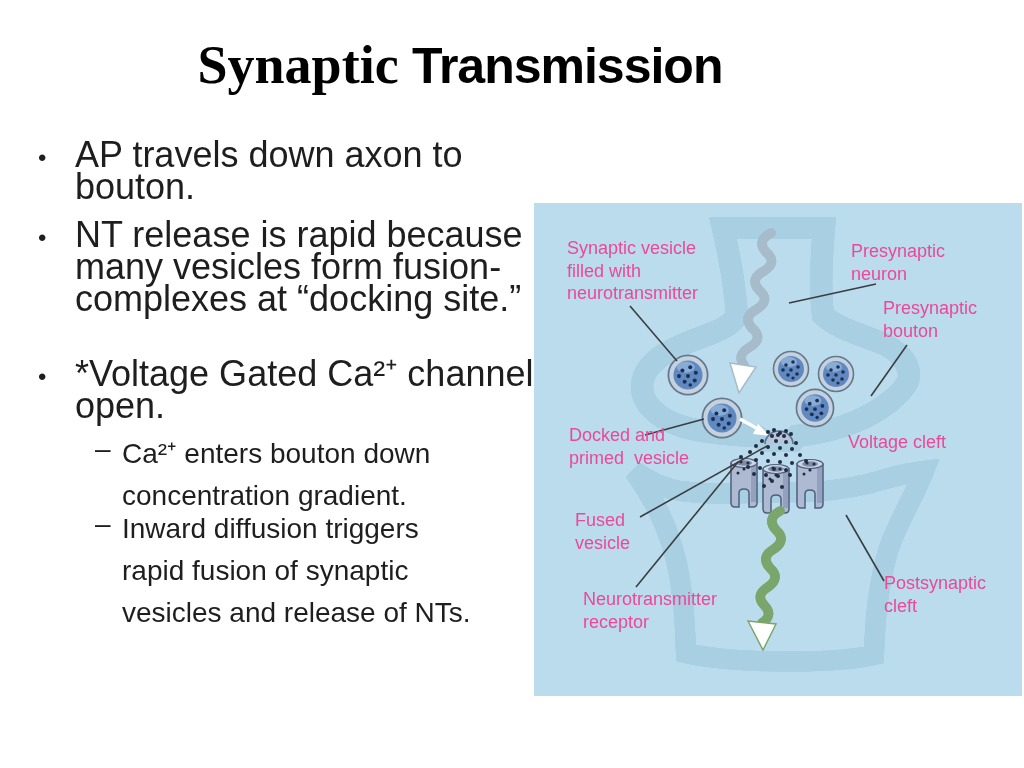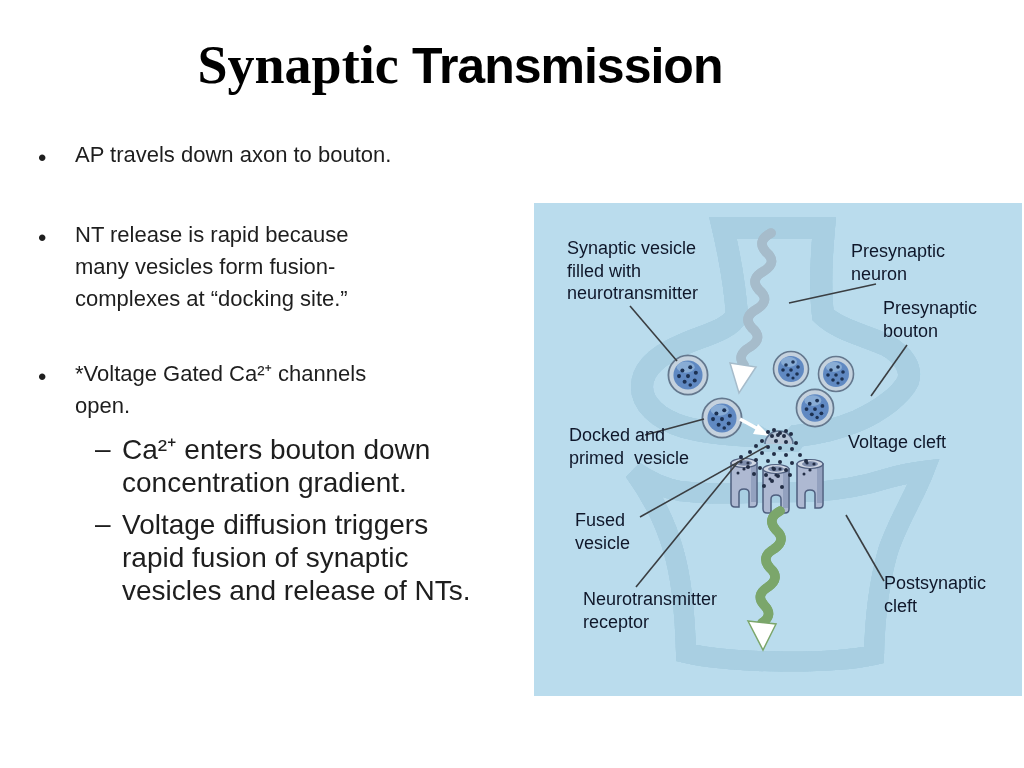--- a/index.html
+++ b/index.html
@@ -8,28 +8,28 @@
     background:#ffffff;font-family:"Liberation Sans",sans-serif;
   }
   .slide{position:absolute;inset:0;background:#ffffff;}
   
   .title{position:absolute;left:0;top:34px;width:920px;text-align:center;color:#000;white-space:nowrap;}
   .title .serif{font-family:Liberation Serif, serif;font-weight:700;font-size:54px;}
   .title .sans{font-family:"Liberation Sans",sans-serif;font-weight:700;font-size:50px;letter-spacing:-1px;}
   
   .li{position:absolute;left:0;width:540px;color:#1e1e1e;}
   .mk{position:absolute;font-size:29px;line-height:32px;}
-  .tx{position:absolute;white-space:pre-line;font-size:22px;line-height:32px;}
+  .tx{position:absolute;white-space:pre-line;font-size:36px;line-height:32px;}
   .lv1 .mk{left:38px;font-size:24px;padding-top:3px;}
   .lv1 .tx{left:75px;width:480px;}
   .lv2 .mk{left:95px;font-size:28px;line-height:31px;}
-  .lv2 .tx{left:122px;width:440px;font-size:28px;line-height:33px;}
+  .lv2 .tx{left:122px;width:440px;font-size:28px;line-height:42px;}
   
   #dgm-wrap{position:absolute;left:534px;top:203px;width:488px;height:493px;}
-  .lbl{position:absolute;font-size:18px;line-height:22.5px;color:#0f172a;white-space:pre-line;}
+  .lbl{position:absolute;font-size:18px;line-height:22.5px;color:#ec4899;white-space:pre-line;}
 </style>
 </head>
 <body>
 
 <div class="slide">
 
   <div class="title">
     <span class="serif">Synaptic </span><span class="sans">Transmission</span>
   </div>
 
@@ -48,21 +48,21 @@
     <div class="tx">*Voltage Gated Ca²⁺ channels
 open.</div>
   </div>
   <div class="li lv2" style="top:433px">
     <span class="mk">–</span>
     <div class="tx">Ca²⁺ enters bouton down
 concentration gradient.</div>
   </div>
   <div class="li lv2" style="top:508px">
     <span class="mk">–</span>
-    <div class="tx">Voltage diffusion triggers
+    <div class="tx">Inward diffusion triggers
 rapid fusion of synaptic
 vesicles and release of NTs.</div>
   </div>
 
   <div id="dgm-wrap">
     <svg id="dgm" width="488" height="493" viewBox="0 0 488 493">
       <defs>
         <radialGradient id="redg" cx="0.5" cy="0.45" r="0.75">
           <stop offset="0" stop-color="#d05642"></stop>
             <stop offset="1" stop-color="#ba4231"></stop>

